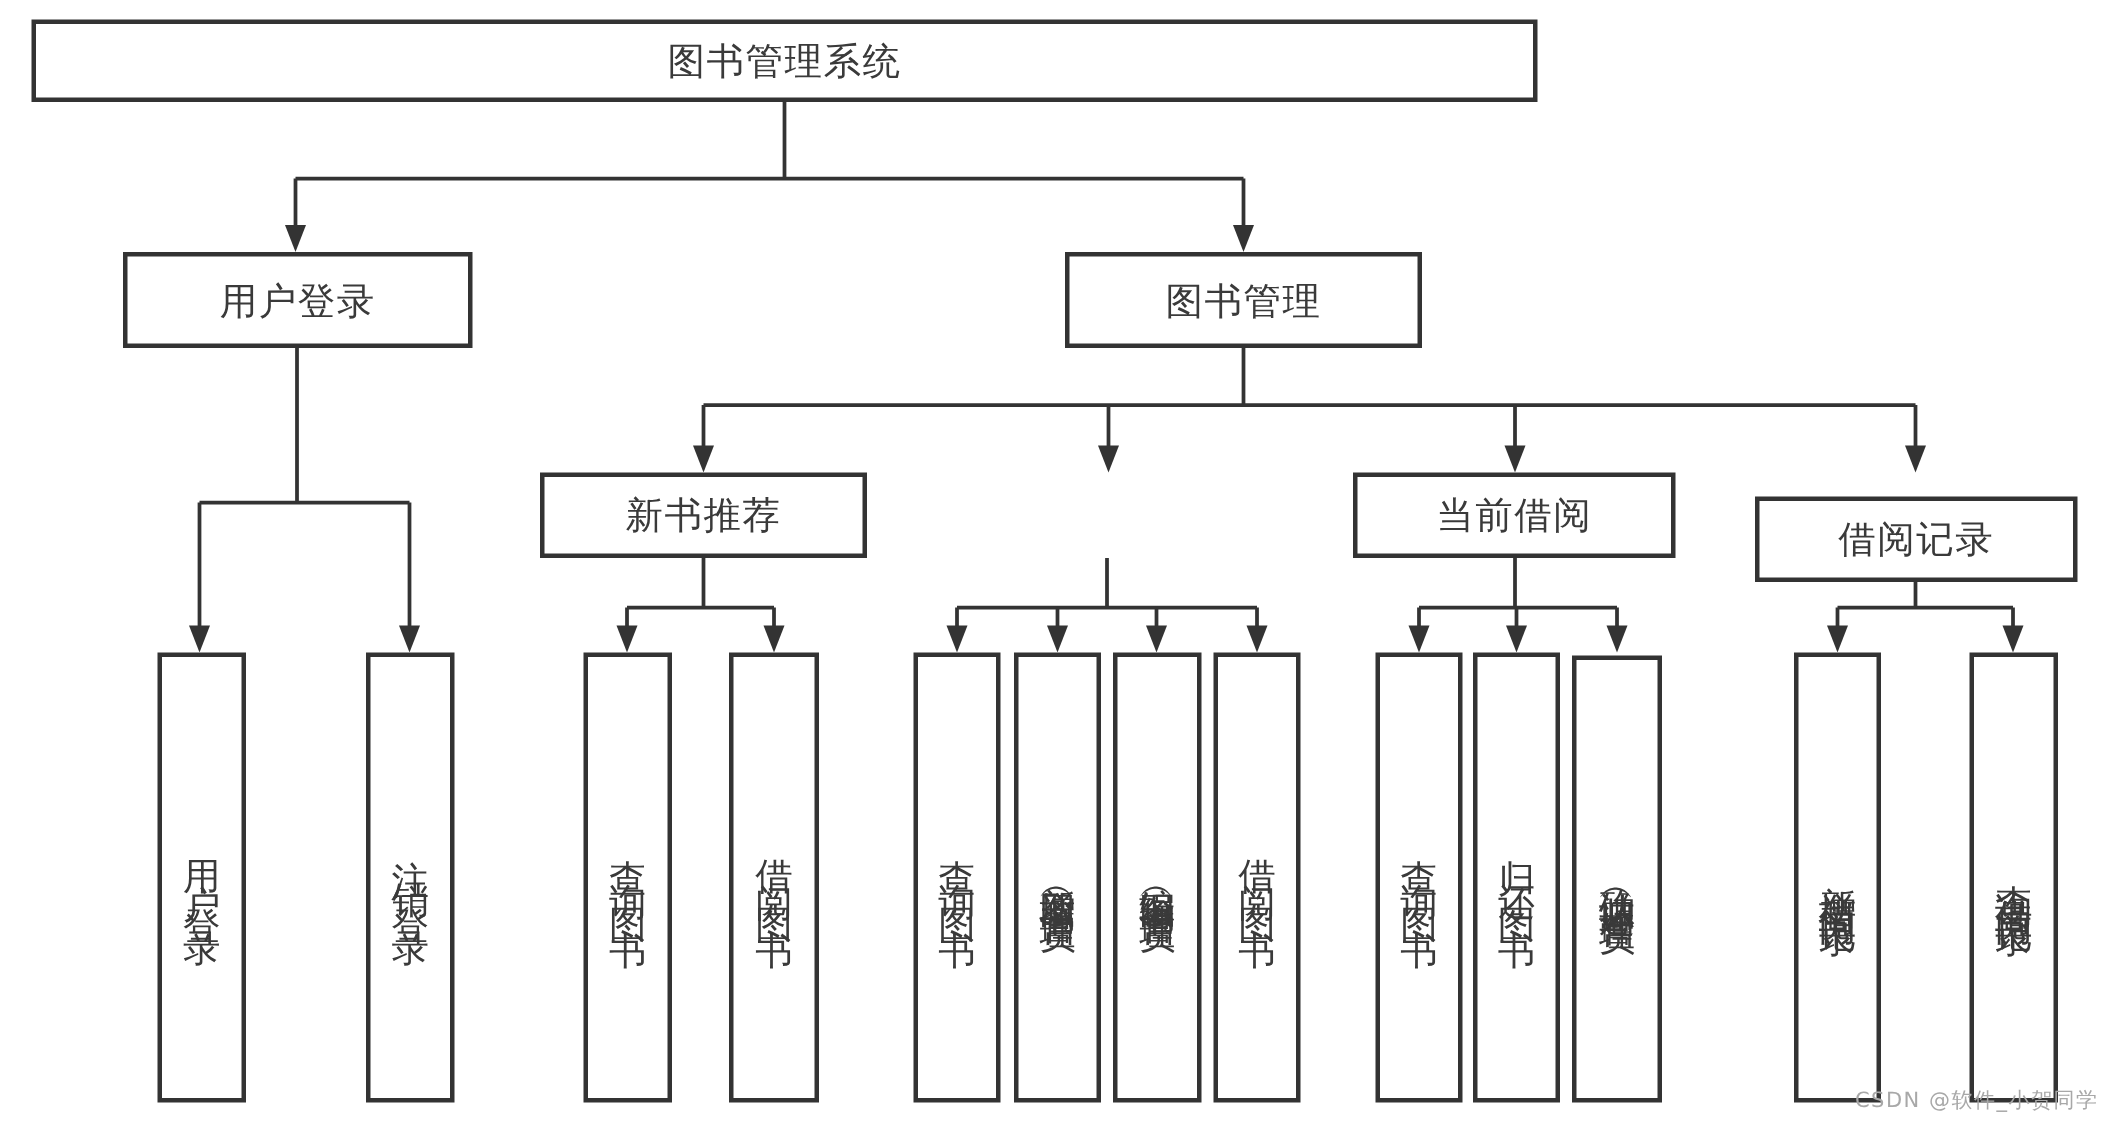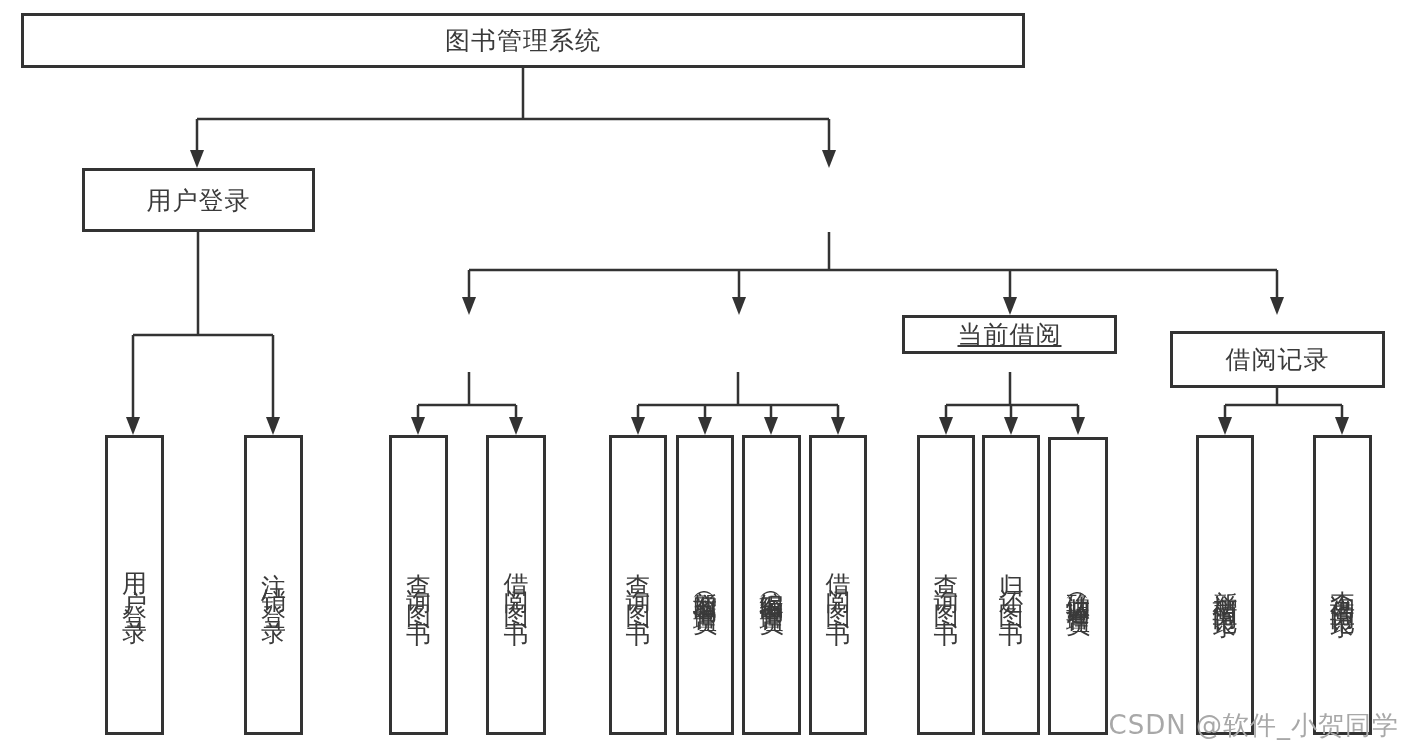--- a/index.html
+++ b/index.html
@@ -42,21 +42,21 @@
     font-size: 25px;
     letter-spacing: 16px;
     line-height: 1;
   }
   .node.v.long  { letter-spacing: 5px; }
   .node.v.xlong { letter-spacing: 3px; font-size: 24px; }
   .wm {
     position: absolute;
     right: 6px;
     bottom: 4px;
-    font-size: 26px;
+    font-size: 14px;
     color: #a8a8a8;
     z-index: 2;
     letter-spacing: 1px;
     white-space: nowrap;
   }
   .wire  { stroke: #333333; stroke-width: 2.5; fill: none; }
   .ahead { fill: #333333; stroke: none; }
 </style>
 </head>
 <body>
@@ -109,22 +109,24 @@
     <g>
       <path class="wire" d="M1277 372 V405 M1225 405 H1342 M1225 405 V419 M1342 405 V419"></path>
       <polygon class="ahead" points="1218,417 1232,417 1225,435"></polygon>
       <polygon class="ahead" points="1335,417 1349,417 1342,435"></polygon>
     </g>
   </svg>
 
   <div class="node h root" style="left:21px; top:13px; width:1004px; height:55px;">图书管理系统</div>
 
   <div class="node h" style="left:82px; top:168px; width:233px; height:64px;">用户登录</div>
+  <div class="node h" style="left:710px; top:168px; width:238px; height:64px;">图书管理</div>
 
-  <div class="node h" style="left:902px; top:315px; width:215px; height:39px;text-decoration:underline;">当前借阅</div>
+  <div class="node h" style="left:360px; top:315px; width:218px; height:57px;">新书推荐</div>
+  <div class="node h" style="left:902px; top:315px; width:215px; height:57px;">当前借阅</div>
   <div class="node h" style="left:1170px; top:315px; width:215px; height:57px;margin-top:16px;">借阅记录</div>
 
   <div class="node v" style="left:105px; top:435px; width:59px; height:300px;">用户登录</div>
   <div class="node v" style="left:244px; top:435px; width:59px; height:300px;">注销登录</div>
 
   <div class="node v" style="left:389px; top:435px; width:59px; height:300px;">查询图书</div>
   <div class="node v" style="left:486px; top:435px; width:60px; height:300px;">借阅图书</div>
 
   <div class="node v" style="left:609px; top:435px; width:58px; height:300px;">查询图书</div>
   <div class="node v xlong" style="left:676px; top:435px; width:58px; height:300px;">新增图书（管理员）</div>

